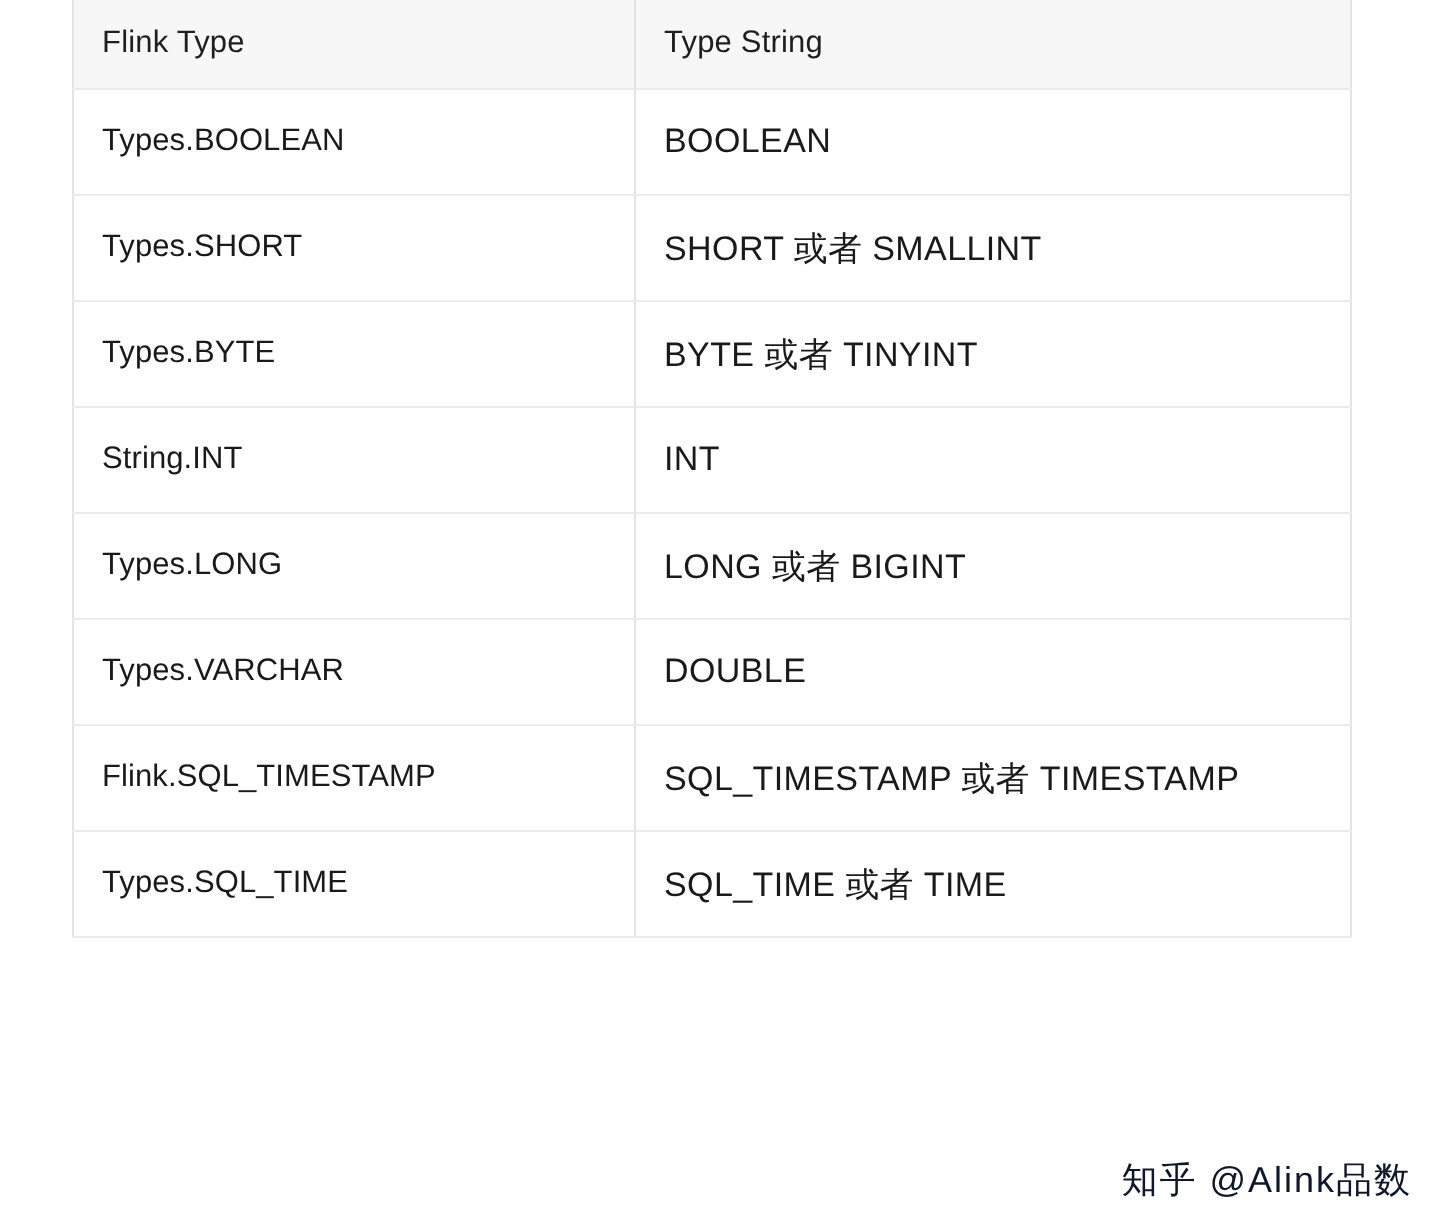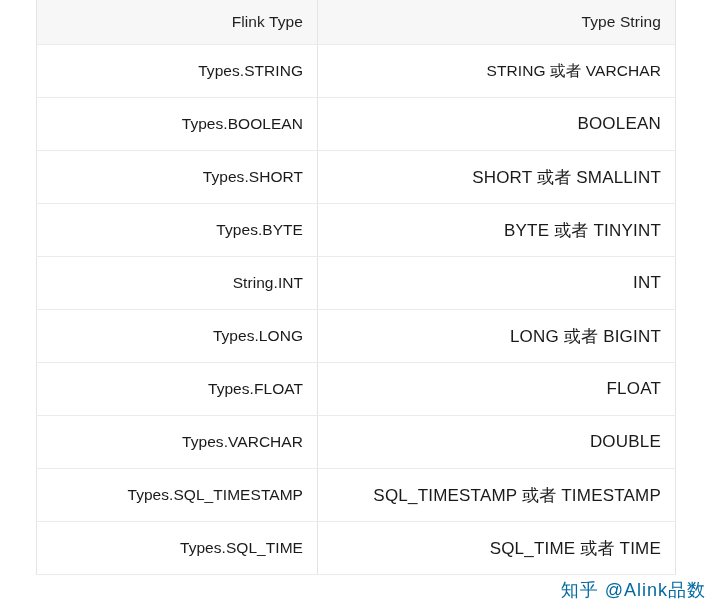--- a/index.html
+++ b/index.html
@@ -34,21 +34,21 @@
   }
 
   .type-table col.c-flink { width: 281px; }
   .type-table col.c-string { width: 358px; }
 
   .type-table th,
   .type-table td {
     border: 1px solid #ebebeb;
     border-left-color: #e4e4e4;
     border-right-color: #e4e4e4;
-    text-align: right;
+    text-align: left;
     vertical-align: middle;
     padding: 0 14px;
     color: #1a1a1a;
   }
 
   
   .type-table thead th {
     height: 44px;
     background: #f7f7f7;
     border-top: none;
@@ -90,21 +90,21 @@
     letter-spacing: 0.1px;
   }
 
   
   #watermark {
     position: absolute;
     right: 14px;
     bottom: 12px;
     font-family: "Liberation Sans", sans-serif;
     font-size: 18px;
-    color: #0369a1;
+    color: #0f172a;
     letter-spacing: 1px;
     white-space: nowrap;
     pointer-events: none;
     user-select: none;
   }
 </style>
 </head>
 <body>
 
 <div id="page">
@@ -115,53 +115,45 @@
       <col class="c-string">
     </colgroup>
     <thead>
       <tr>
         <th>Flink Type</th>
         <th>Type String</th>
       </tr>
     </thead>
     <tbody id="table-body">
         <tr>
-          <td class="cell-flink">Types.STRING</td>
-          <td class="cell-string sans">STRING 或者 VARCHAR</td>
-        </tr>
-        <tr>
           <td class="cell-flink">Types.BOOLEAN</td>
           <td class="cell-string">BOOLEAN</td>
         </tr>
         <tr>
           <td class="cell-flink">Types.SHORT</td>
           <td class="cell-string">SHORT 或者 SMALLINT</td>
         </tr>
         <tr>
           <td class="cell-flink">Types.BYTE</td>
           <td class="cell-string">BYTE 或者 TINYINT</td>
         </tr>
         <tr>
           <td class="cell-flink">String.INT</td>
           <td class="cell-string">INT</td>
         </tr>
         <tr>
           <td class="cell-flink">Types.LONG</td>
           <td class="cell-string">LONG 或者 BIGINT</td>
         </tr>
         <tr>
-          <td class="cell-flink">Types.FLOAT</td>
-          <td class="cell-string">FLOAT</td>
-        </tr>
-        <tr>
           <td class="cell-flink">Types.VARCHAR</td>
           <td class="cell-string">DOUBLE</td>
         </tr>
         <tr>
-          <td class="cell-flink">Types.SQL_TIMESTAMP</td>
+          <td class="cell-flink">Flink.SQL_TIMESTAMP</td>
           <td class="cell-string">SQL_TIMESTAMP 或者 TIMESTAMP</td>
         </tr>
         <tr>
           <td class="cell-flink">Types.SQL_TIME</td>
           <td class="cell-string">SQL_TIME 或者 TIME</td>
         </tr>
       </tbody>
   </table>
 
   <div id="watermark">知乎 @Alink品数</div>

